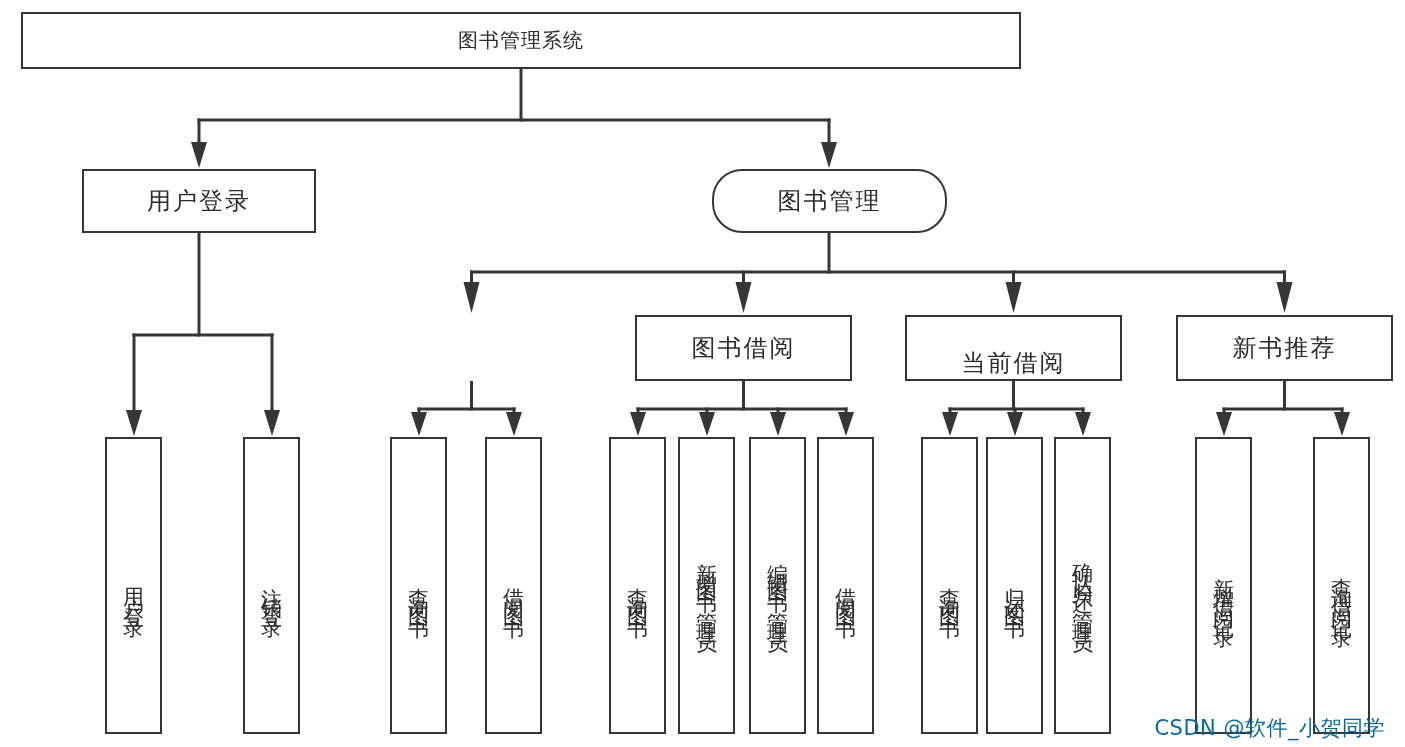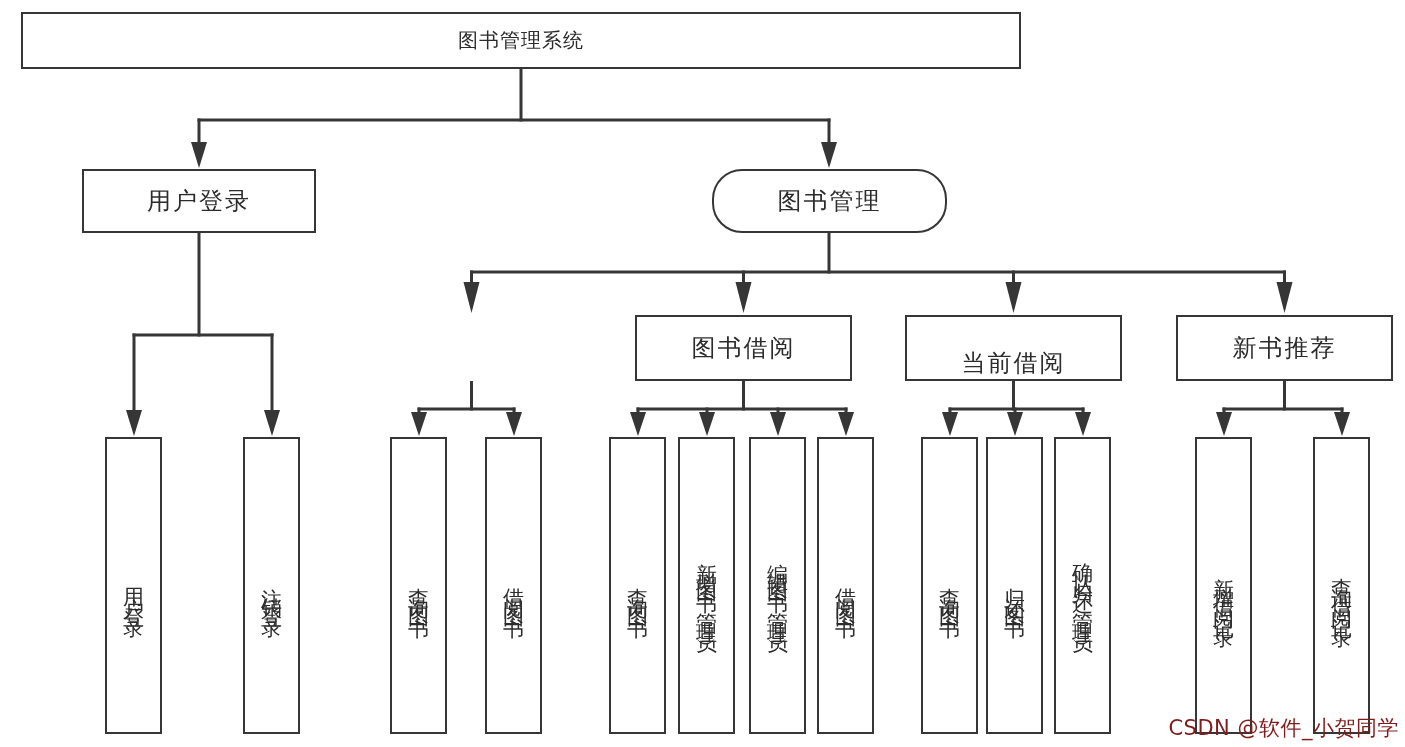--- a/index.html
+++ b/index.html
@@ -79,24 +79,24 @@
   .leaf.p7  { left: 749px; }
   .leaf.p8  { left: 817px; }
   .leaf.p9  { left: 921px; }
   .leaf.p10 { left: 986px; }
   .leaf.p11 { left: 1054px; }
   .leaf.p12 { left: 1195px; }
   .leaf.p13 { left: 1313px; }
 
   .watermark {
     position: absolute;
-    right: 6px;
+    right: 20px;
     top: 714px;
     font-size: 21px;
-    color: #7f1d1d;
+    color: #0369a1;
     letter-spacing: 0.5px;
     z-index: 3;
     white-space: nowrap;
   }
 </style>
 </head>
 <body>
 
 <div class="canvas">
 

